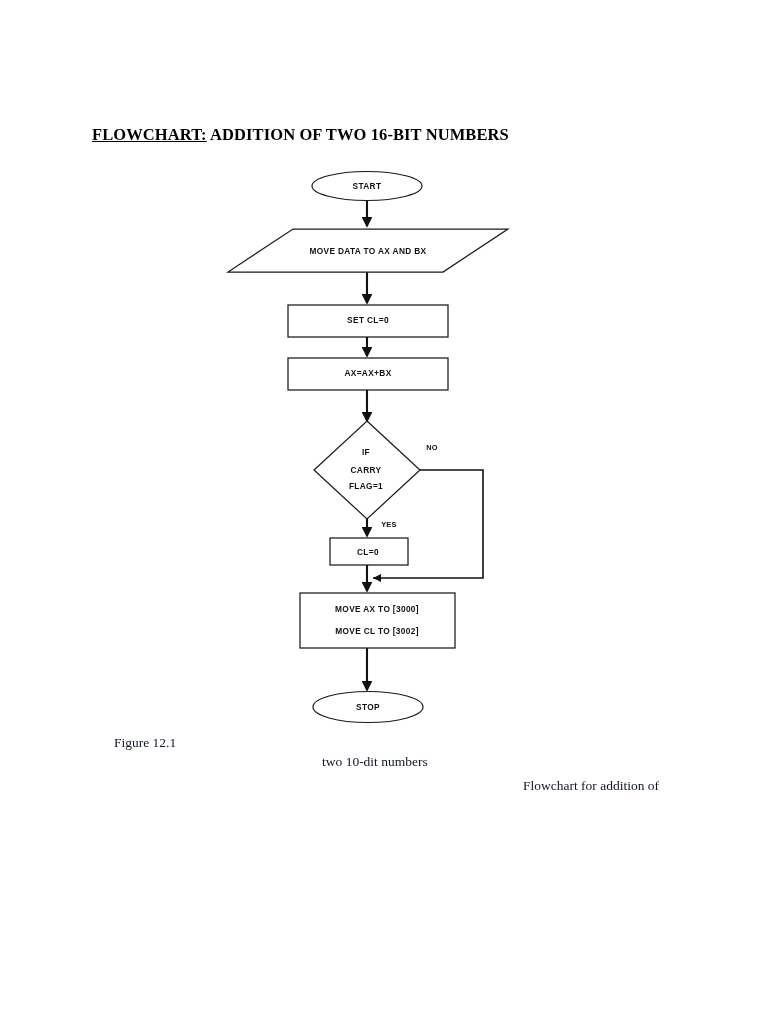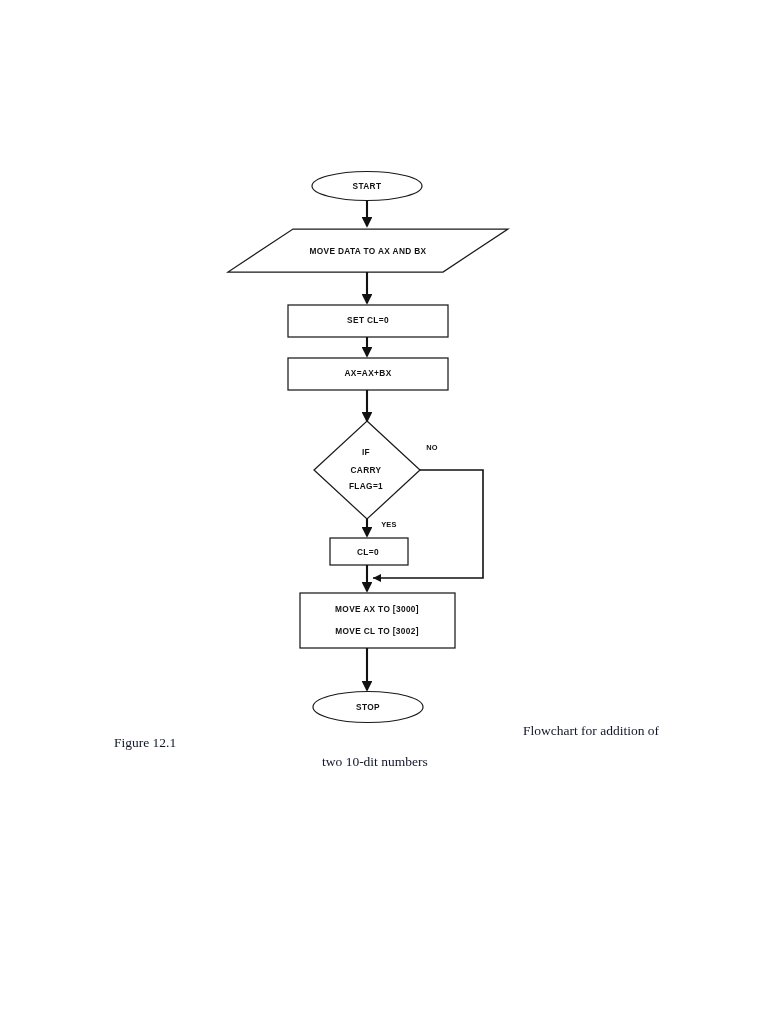--- a/index.html
+++ b/index.html
@@ -73,28 +73,31 @@
     fill: none;
   }
   .caption-text {
     position: absolute;
     font-family: "Liberation Serif", serif;
     font-size: 13.5px;
     color: #0f172a;
     white-space: nowrap;
   }
   #caption-figure { left: 114px; top: 735px; }
-  #caption-right  { left: 523px; top: 723px; }
+  #caption-right  { left: 523px; top: 778px; }
   #caption-second { left: 322px; top: 754px; }
 </style>
 </head>
 <body>
 
 <div id="page">
 
+  <div id="doc-title">
+    <span class="ul">FLOWCHART:</span><span> ADDITION OF TWO 16-BIT NUMBERS</span>
+  </div>
 
   <svg id="flow-svg" viewBox="0 0 768 1024" xmlns="http://www.w3.org/2000/svg">
 
     <defs>
       <marker id="arrow" viewBox="0 0 10 10" refX="8.5" refY="5" markerWidth="5.2" markerHeight="5.2" orient="auto-start-reverse">
         <path d="M 0 0 L 10 5 L 0 10 z" fill="#111111"></path>
       </marker>
     </defs>
 
     <g>

